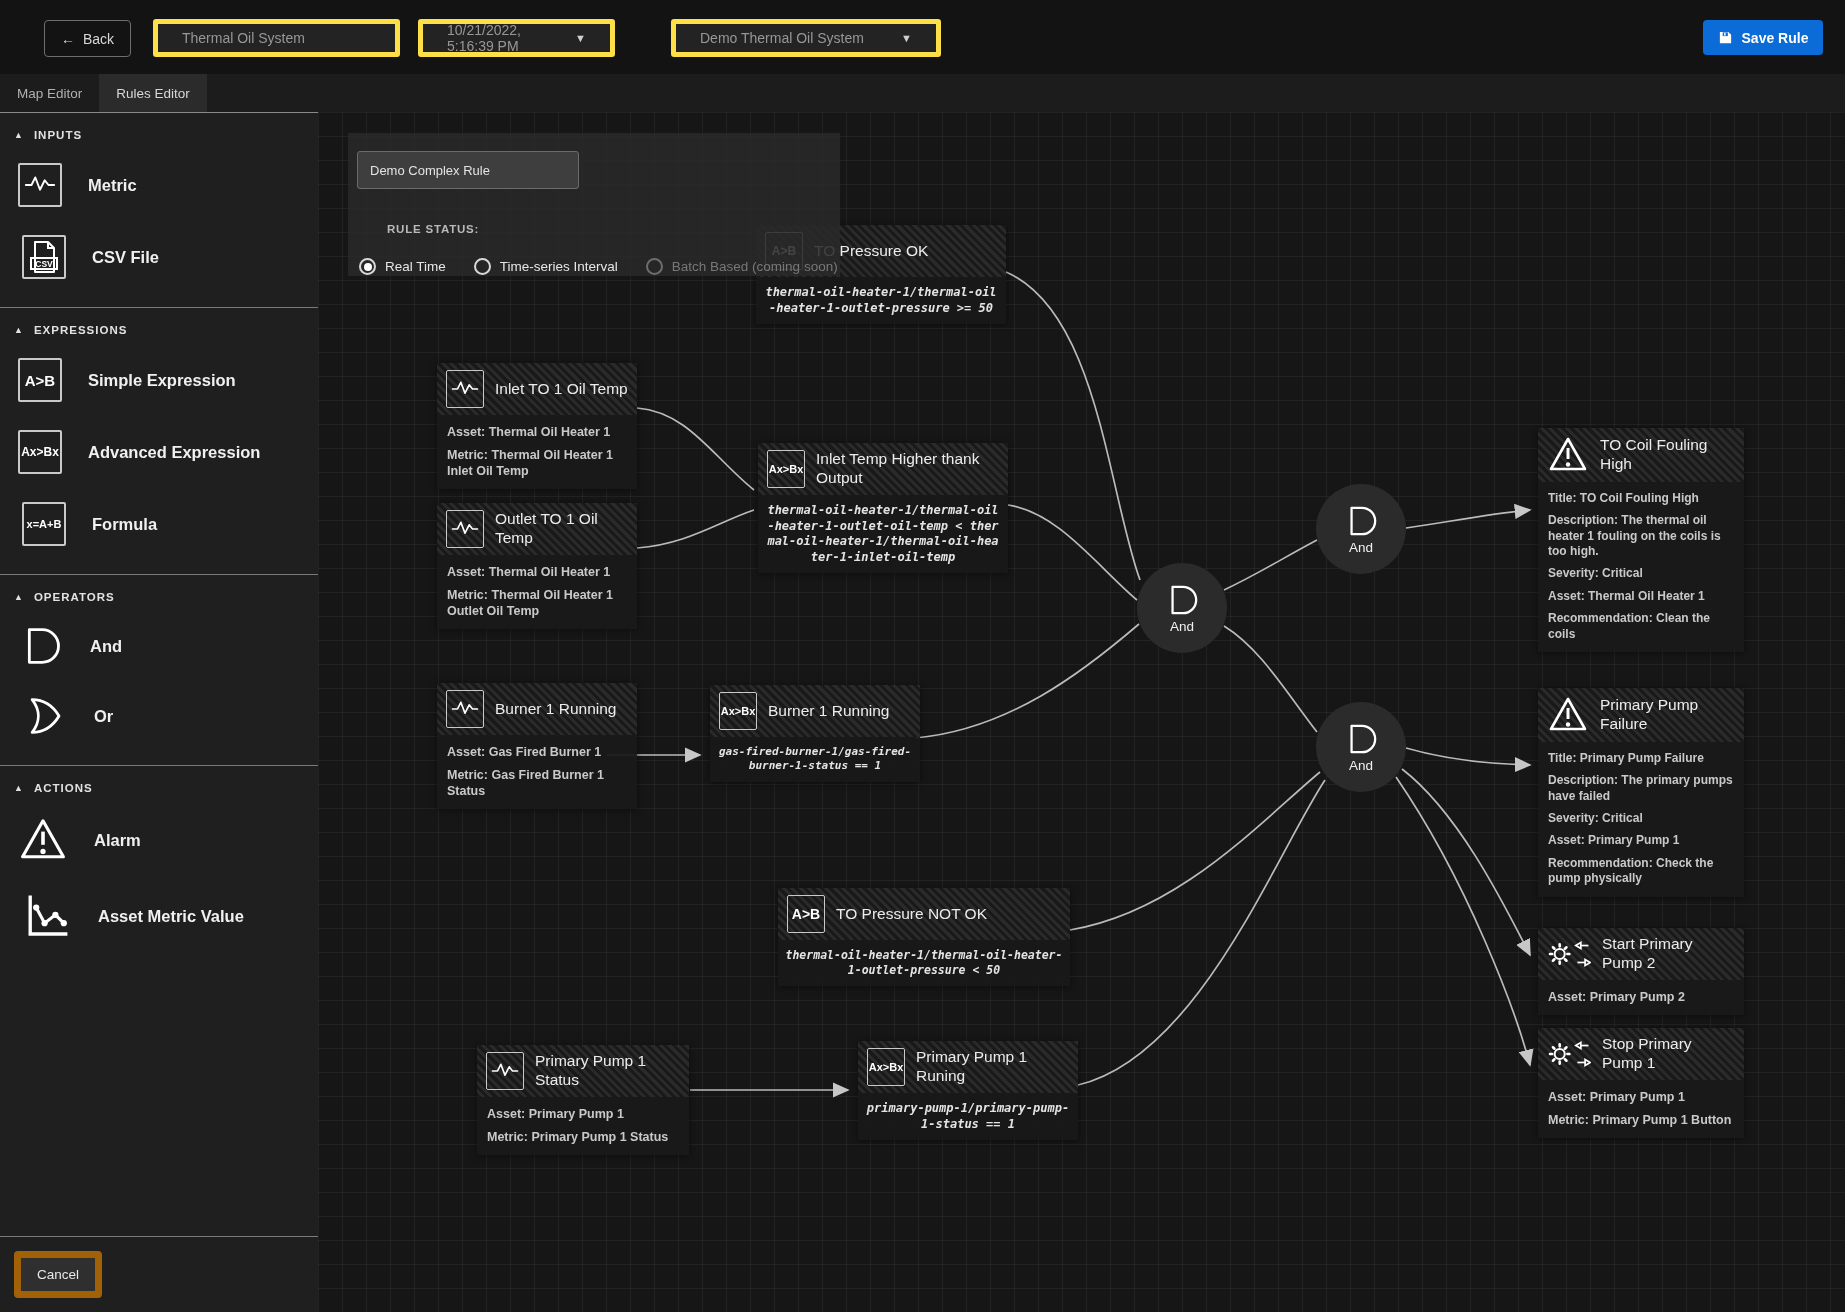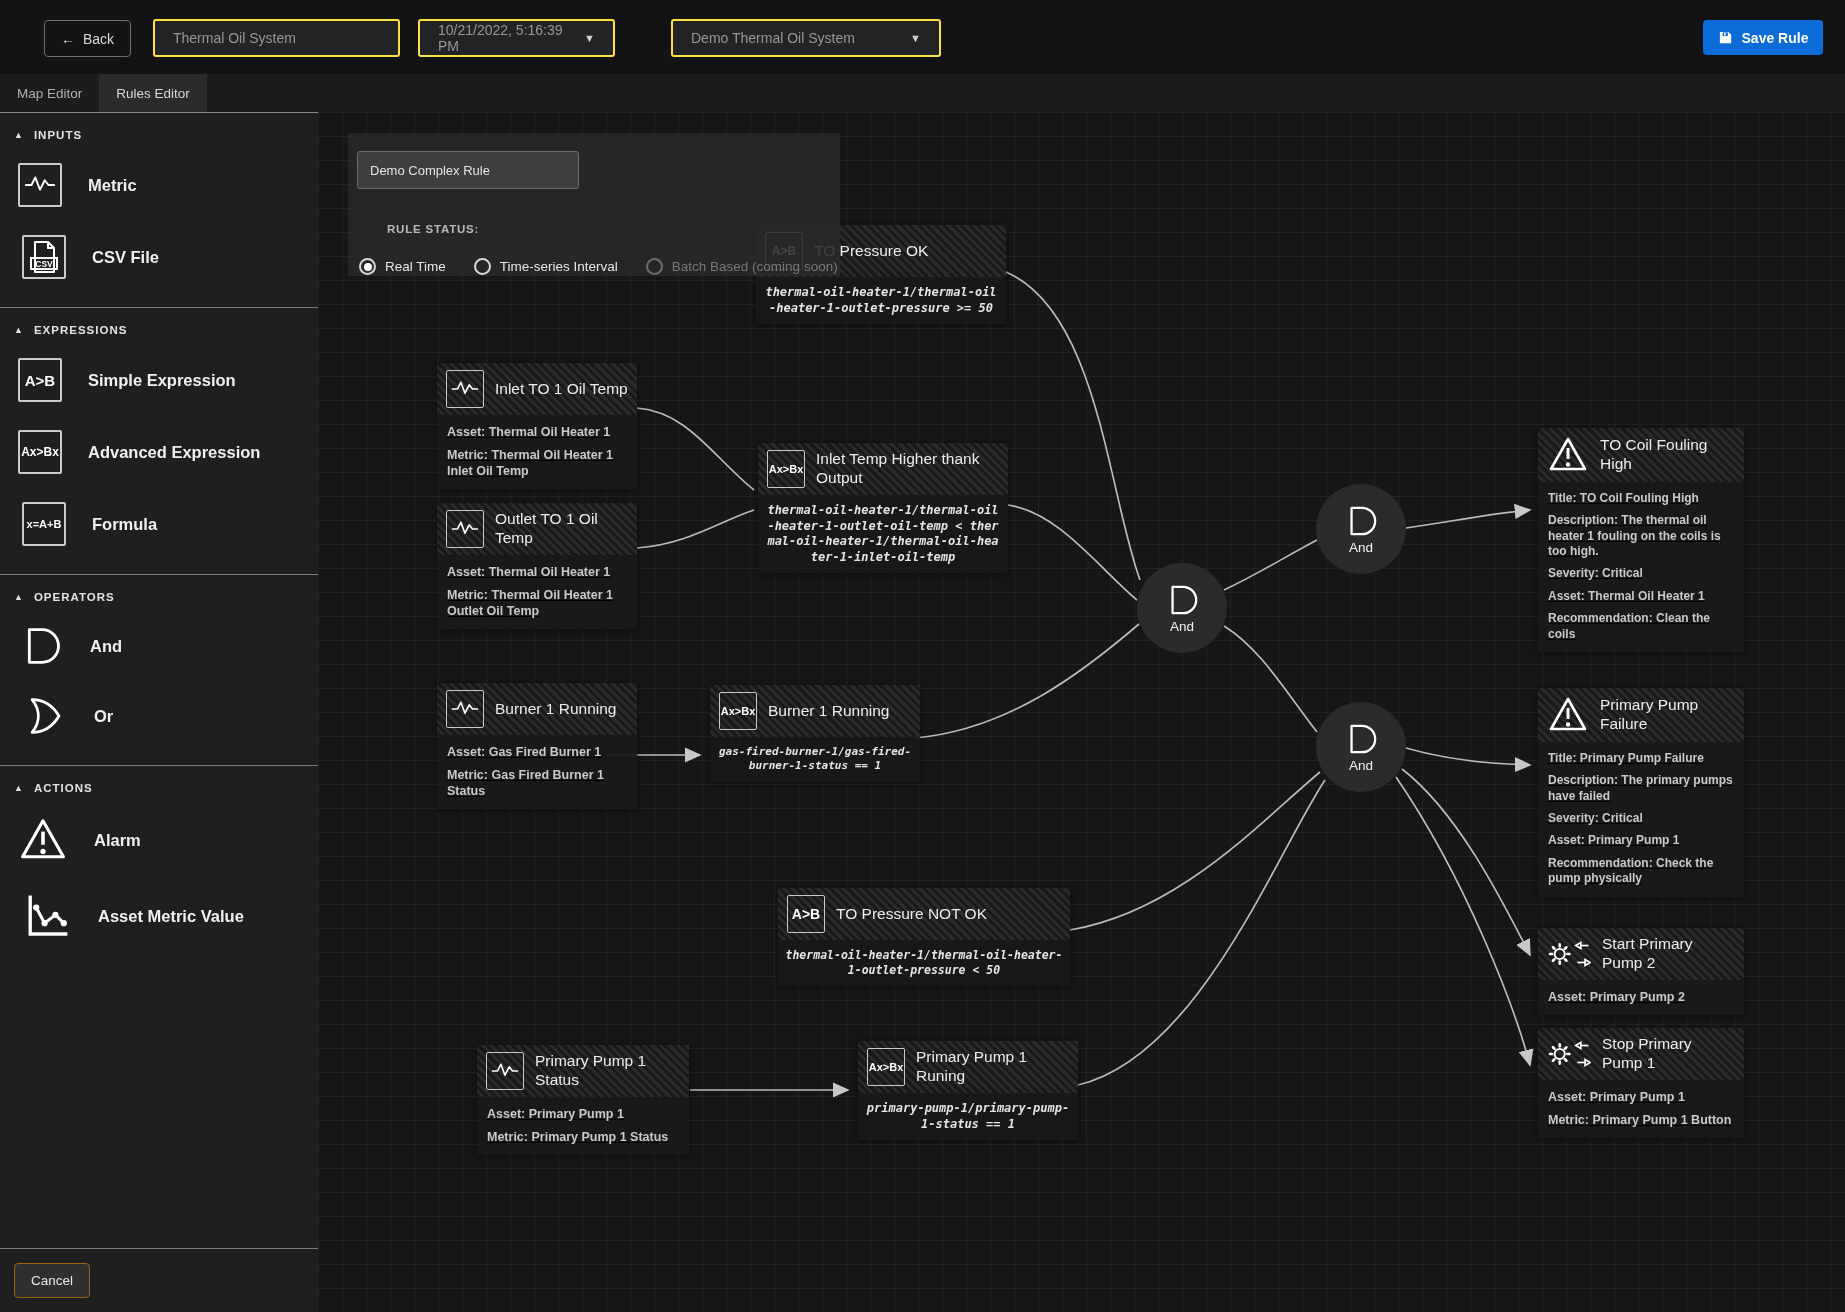--- a/index.html
+++ b/index.html
@@ -4,23 +4,23 @@
 <style>
   * { margin:0; padding:0; box-sizing:border-box; }
   html,body { width:1845px; height:1312px; overflow:hidden; background:#101010;
               font-family:"Liberation Sans", sans-serif; }
 
   
   .topbar { position:absolute; left:0; top:0; width:1845px; height:74px; background:#131313; }
   .btn-back { position:absolute; left:44px; top:20px; height:37px; padding:0 16px;
               background:transparent; border:1px solid #6e6e6e; border-radius:4px;
               color:#d8d8d8; font-size:14px; display:flex; align-items:center; gap:8px; cursor:pointer; }
-  .tb-input { position:absolute; top:19px; height:38px; background:#232323; border:2px solid #fde047;
+  .tb-input { position:absolute; top:19px; height:38px; background:#232323; border:5px solid #fde047;
               border-radius:3px; color:#979797; font-size:14px; display:flex; align-items:center;
-              padding:0 18px; }
+              padding:0 24px; }
   .tb-select { justify-content:space-between; }
   .caret { color:#cfcfcf; font-size:11px; margin-left:14px; }
   .btn-save { position:absolute; left:1703px; top:20px; width:120px; height:35px; border:none;
               border-radius:4px; color:#fff; font-size:14px; font-weight:700;
               display:flex; align-items:center; justify-content:center; gap:9px; cursor:pointer; }
 
   
   .tabsbar { position:absolute; left:0; top:74px; width:1845px; height:38px; background:#1c1c1c; display:flex; }
   .tab { height:38px; padding:0 17px; display:flex; align-items:center; font-size:13.5px; color:#b0b0b0; cursor:pointer; }
   .tab.active { background:#2b2b2b; color:#d8d8d8; }
@@ -33,38 +33,38 @@
               font-weight:700; letter-spacing:1px; margin-bottom:22px; cursor:pointer; }
   .sec-head .tri { font-size:9px; color:#e2e2e2; }
   .pal-item { display:flex; align-items:center; gap:26px; margin:10px 4px 28px 4px; cursor:grab; }
   .pal-item:last-child { margin-bottom:10px;margin-left:8px; }
   .pal-label { color:#f0f0f0; font-size:16.5px; font-weight:700; }
   .iconbox { width:44px; height:44px; border:2px solid #c9c9c9; border-radius:2px; flex:0 0 auto;
              display:flex; align-items:center; justify-content:center; color:#fff; font-weight:700; }
   .iconbox.small { width:38px; height:38px; border-width:1.5px; }
   .gate-ico { width:46px; height:42px; flex:0 0 auto; }
   .sb-footer { margin-top:auto; border-top:1px solid #7a7a7a; padding:14px; }
-  .btn-cancel { background:#2f2f2f; border:1px solid #a16207; color:#e8e8e8; font-size:13.5px;
+  .btn-cancel { background:#2f2f2f; border:7px solid #a16207; color:#e8e8e8; font-size:13.5px;
                 padding:9px 16px; border-radius:4px; cursor:pointer; }
 
   
   .canvas { position:absolute; left:318px; top:112px; width:1527px; height:1200px; background:#161616;
             background-image:
               linear-gradient(rgba(255,255,255,0.05) 1px, transparent 1px),
               linear-gradient(90deg, rgba(255,255,255,0.05) 1px, transparent 1px);
             background-size:24px 24px; }
   .edges { position:absolute; left:0; top:0; width:1527px; height:1200px; }
   .edges path { stroke:#c9c9c9; stroke-width:1.7; fill:none; opacity:0.92; }
 
   
   .node { position:absolute; cursor:grab; box-shadow:0 1px 6px rgba(0,0,0,0.45); }
   .n-head { background:repeating-linear-gradient(45deg,#191919 0 3px,#2a2a2a 3px 6px);
             display:flex; align-items:center; gap:11px; padding:7px 9px; }
   .n-title { color:#ececec; font-size:15.5px; line-height:1.22; }
-  .n-body { background:rgba(26,26,26,0.94); padding:9px 10px 10px 10px;text-decoration:underline; }
+  .n-body { background:rgba(26,26,26,0.94); padding:9px 10px 10px 10px; }
   .n-row { color:#c9c9c9; font-size:12.5px; font-weight:700; line-height:1.28; margin-bottom:7px; }
   .n-row:last-child { margin-bottom:0; }
   .n-code { background:rgba(24,24,24,0.94); padding:8px 6px; color:#e4e4e4; text-align:center;
             font-family:"DejaVu Sans Mono", monospace; font-size:12px; font-weight:700;
             line-height:1.3; word-break:break-all;font-style:italic; }
   .exq { font-size:12px; letter-spacing:0; }
   .and-node { position:absolute; width:90px; height:90px; border-radius:50%; background:#2b2b2b;
               display:flex; flex-direction:column; align-items:center; justify-content:center;
               gap:2px; cursor:grab; }
   .and-node .lbl { color:#f0f0f0; font-size:13.5px; }

